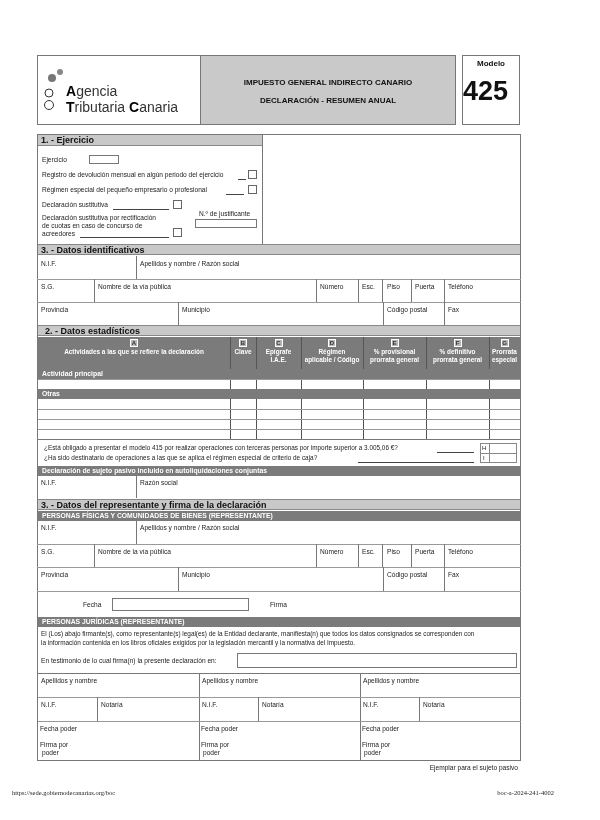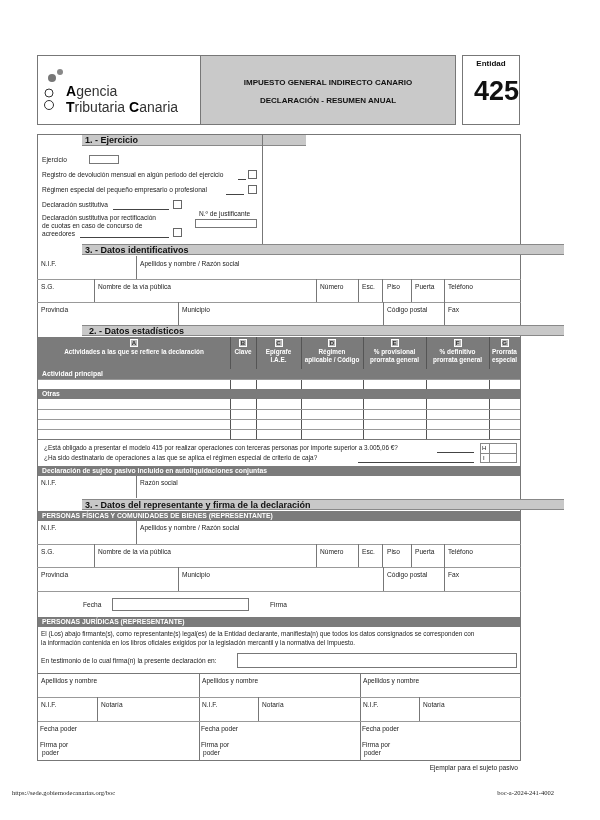--- a/index.html
+++ b/index.html
@@ -3,21 +3,21 @@
 <meta charset="utf-8">
 <style>
   * { box-sizing: border-box; margin: 0; padding: 0; }
   html, body { width: 600px; height: 820px; background: #fff; overflow: hidden; }
   body { font-family: "Liberation Sans", sans-serif; color: #111; position: relative; font-size: 7px; }
   .abs { position: absolute; }
   .box { position: absolute; border: 1px solid #777; }
   .lbl { position: absolute; font-size: 6.6px; color: #222; white-space: nowrap; }
   .vline { position: absolute; width: 1px; background: #777; }
   .hline { position: absolute; height: 1px; background: #999; }
-  .sec-head { position: absolute; background: #c8c8c8; font-size: 9px; font-weight: bold; padding-left: 3px; line-height: 11px; height: 11px; border-bottom: 1px solid #888; margin-left: 44px; }
+  .sec-head { position: absolute; background: #c8c8c8; font-size: 9px; font-weight: bold; padding-left: 3px; line-height: 11px; height: 11px; border-bottom: 1px solid #888; }
   .dark-head { position: absolute; background: #7b7b7b; color: #fff; font-size: 6.8px; font-weight: bold; padding-left: 4px; line-height: 9px; height: 10px; }
   .cb { position: absolute; width: 9px; height: 9px; border: 1px solid #666; background: #fff; }
   .field { position: absolute; border: 1px solid #777; background: #fff; }
   .uline { position: absolute; height: 1px; background: #444; }
   .th { position: absolute; color: #fff; font-size: 6.4px; font-weight: bold; text-align: center; line-height: 7.5px; }
   .th .key { display: inline-block; width: 8px; height: 8px; border: 1px solid #fff; background: #b5b5b5; color: #333; font-size: 6px; line-height: 6px; margin-bottom: 1px; }
 </style>
 </head>
 <body>
 
@@ -33,22 +33,22 @@
   </div>
   <div class="abs" style="left:28px;top:43px;font-size:14px;color:#333;white-space:nowrap;">
     <b style="color:#000">T</b>ributaria <b style="color:#000">C</b>anaria
   </div>
 </div>
 <div class="box" style="left:200px;top:55px;width:256px;height:70px;background:#c9c9c9;">
   <div class="abs" style="left:0;right:0;top:22px;text-align:center;font-size:8px;font-weight:bold;">IMPUESTO GENERAL INDIRECTO CANARIO</div>
   <div class="abs" style="left:0;right:0;top:40px;text-align:center;font-size:8px;font-weight:bold;">DECLARACIÓN - RESUMEN ANUAL</div>
 </div>
 <div class="box" style="left:462px;top:55px;width:58px;height:70px;">
-  <div class="abs" style="left:0;right:0;top:3px;text-align:center;font-size:8px;font-weight:bold;">Entidad</div>
-  <div class="abs" style="left:0;right:0;top:20px;text-align:right;font-size:27px;font-weight:bold;">425</div>
+  <div class="abs" style="left:0;right:0;top:3px;text-align:center;font-size:8px;font-weight:bold;">Modelo</div>
+  <div class="abs" style="left:0;right:0;top:20px;text-align:left;font-size:27px;font-weight:bold;">425</div>
 </div>
 
 <div class="box" style="left:37px;top:134px;width:484px;height:627px;"></div>
 
 <div class="sec-head" style="left:38px;top:135px;width:224px;">1. - Ejercicio</div>
 <div class="vline" style="left:262px;top:134px;height:110px;"></div>
 
 <div class="lbl" style="left:42px;top:156px;">Ejercicio</div>
 <div class="field" style="left:89px;top:155px;width:30px;height:9px;"></div>
 

